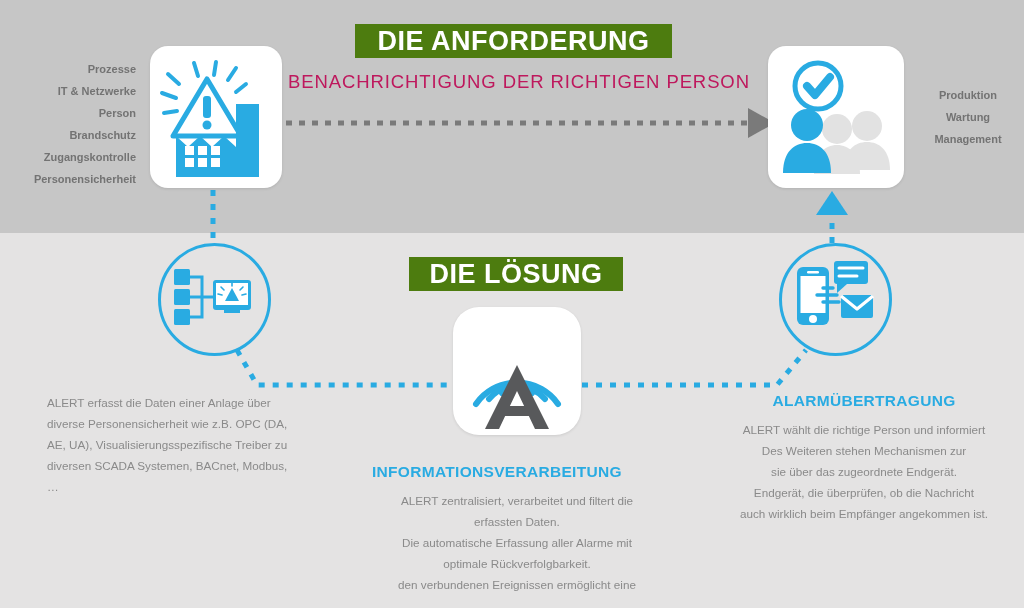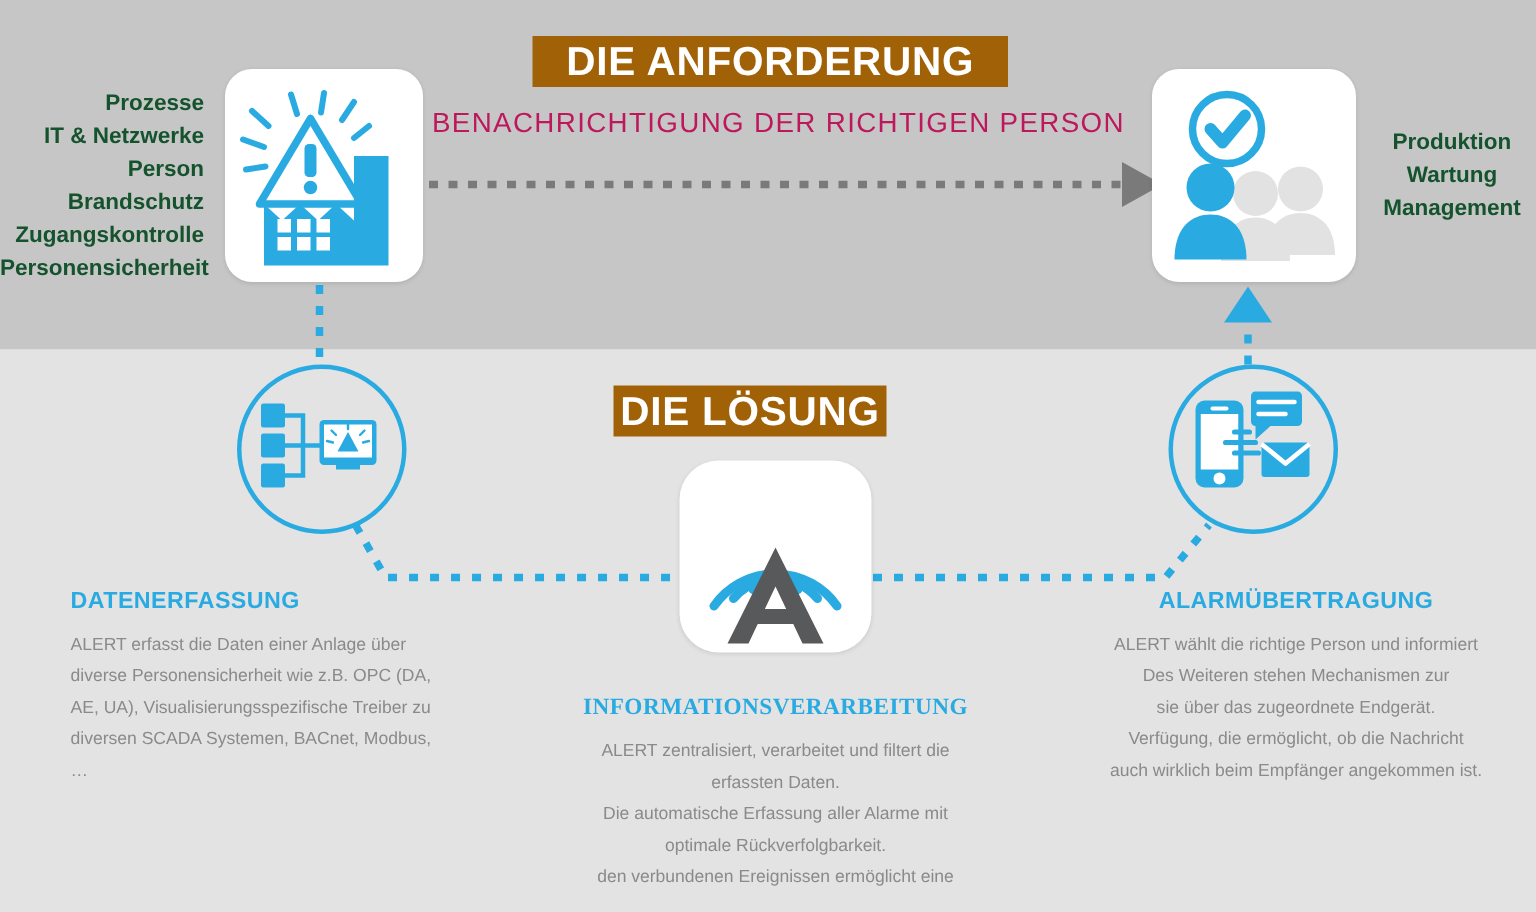--- a/index.html
+++ b/index.html
@@ -41,55 +41,55 @@
     border-radius: 18px;
     box-shadow: 0 1px 3px rgba(0,0,0,0.10);
   }
   #card-source { left: 150px; top: 46px; width: 132px; height: 142px; }
   #card-person { left: 768px; top: 46px; width: 136px; height: 142px; }
   #card-logo   { left: 453px; top: 307px; width: 128px; height: 128px; border-radius: 26px; }
 
   
   .banner {
     position: absolute;
-    background: #a16207;
+    background: #4d7c0f;
     color: #ffffff;
     font-weight: bold;
     letter-spacing: 0.5px;
     display: flex;
     align-items: center;
     justify-content: center;
     white-space: nowrap;
   }
   #banner-requirement {
     left: 355px; top: 24px;
     width: 317px; height: 34px;
     font-size: 27px;
   }
   #banner-solution {
     left: 409px; top: 257px;
-    width: 182px; height: 34px;
+    width: 214px; height: 34px;
     font-size: 27px;
   }
   #subtitle-requirement {
     position: absolute;
     left: 288px; top: 71px;
     width: 460px;
     text-align: center;
     color: #be185d;
     font-size: 18.5px;
     letter-spacing: 0.9px;
     white-space: nowrap;
   }
 
   
   .keycol {
     position: absolute;
-    color: #14532d;
-    font-size: 15px;
+    color: #737373;
+    font-size: 11px;
     font-weight: bold;
     line-height: 22px;
   }
   #keys-left { left: 0px; top: 58px; width: 136px; text-align: right; }
   #keys-right { left: 912px; top: 84px; width: 112px; text-align: center; }
 
   
   .circle {
     position: absolute;
     border: 3px solid #29abe2;
@@ -121,21 +121,21 @@
     position: absolute;
     left: 372px; top: 463px; width: 290px;
     text-align: center;
   }
   #block-right {
     position: absolute;
     left: 730px; top: 392px; width: 268px;
     text-align: center;
   }
   #block-right .block-title { text-align: center; }
-  #block-center .block-title { text-align: center; font-family: Liberation Serif, serif; }
+  #block-center .block-title { text-align: left; }
   .block-body p { margin: 0; }
 
   svg { display: block; }
   .abs { position: absolute; }
 </style>
 </head>
 <body>
 
 <div id="stage">
 
@@ -293,21 +293,20 @@
         <path d="M36 92 A37 37 0 0 1 92 92" stroke-width="6"></path>
         <path d="M49 86 A24 24 0 0 1 79 86" stroke-width="6"></path>
       </g>
 
       <path d="M64 58 L96 122 L82 122 L64 84 L46 122 L32 122 Z" fill="#58595b"></path>
       <rect x="50" y="99" width="28" height="10" fill="#58595b"></rect>
     </svg>
   </div>
 
   <div id="block-left">
-    <div class="block-title">DATENERFASSUNG</div>
     <div class="block-body">
       <p>ALERT erfasst die Daten einer Anlage über</p>
       <p>diverse Personensicherheit wie z.B. OPC (DA,</p>
       <p>AE, UA), Visualisierungsspezifische Treiber zu</p>
       <p>diversen SCADA Systemen, BACnet, Modbus, …</p>
     </div>
   </div>
 
   <div id="block-center">
     <div class="block-title">INFORMATIONSVERARBEITUNG</div>
@@ -319,18 +318,18 @@
       <p>den verbundenen Ereignissen ermöglicht eine</p>
     </div>
   </div>
 
   <div id="block-right">
     <div class="block-title">ALARMÜBERTRAGUNG</div>
     <div class="block-body">
       <p>ALERT wählt die richtige Person und informiert</p>
       <p>Des Weiteren stehen Mechanismen zur</p>
       <p>sie über das zugeordnete Endgerät.</p>
-      <p>Verfügung, die ermöglicht, ob die Nachricht</p>
+      <p>Endgerät, die überprüfen, ob die Nachricht</p>
       <p>auch wirklich beim Empfänger angekommen ist.</p>
     </div>
   </div>
 
 </div>
 
 </body></html>

